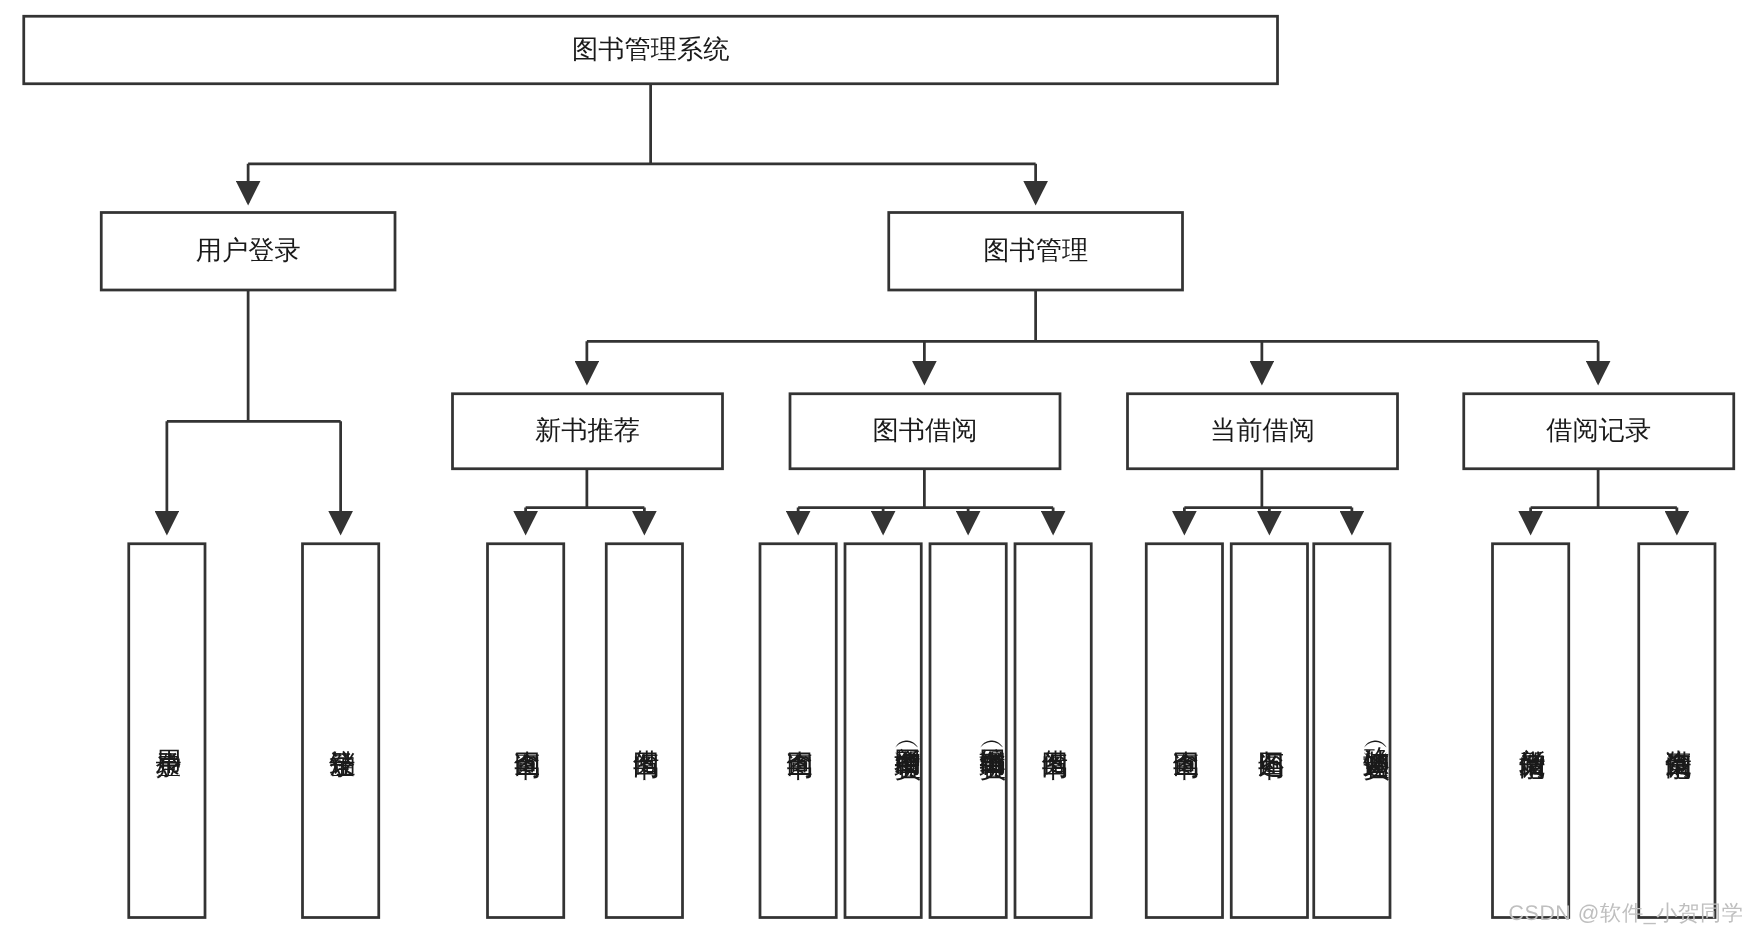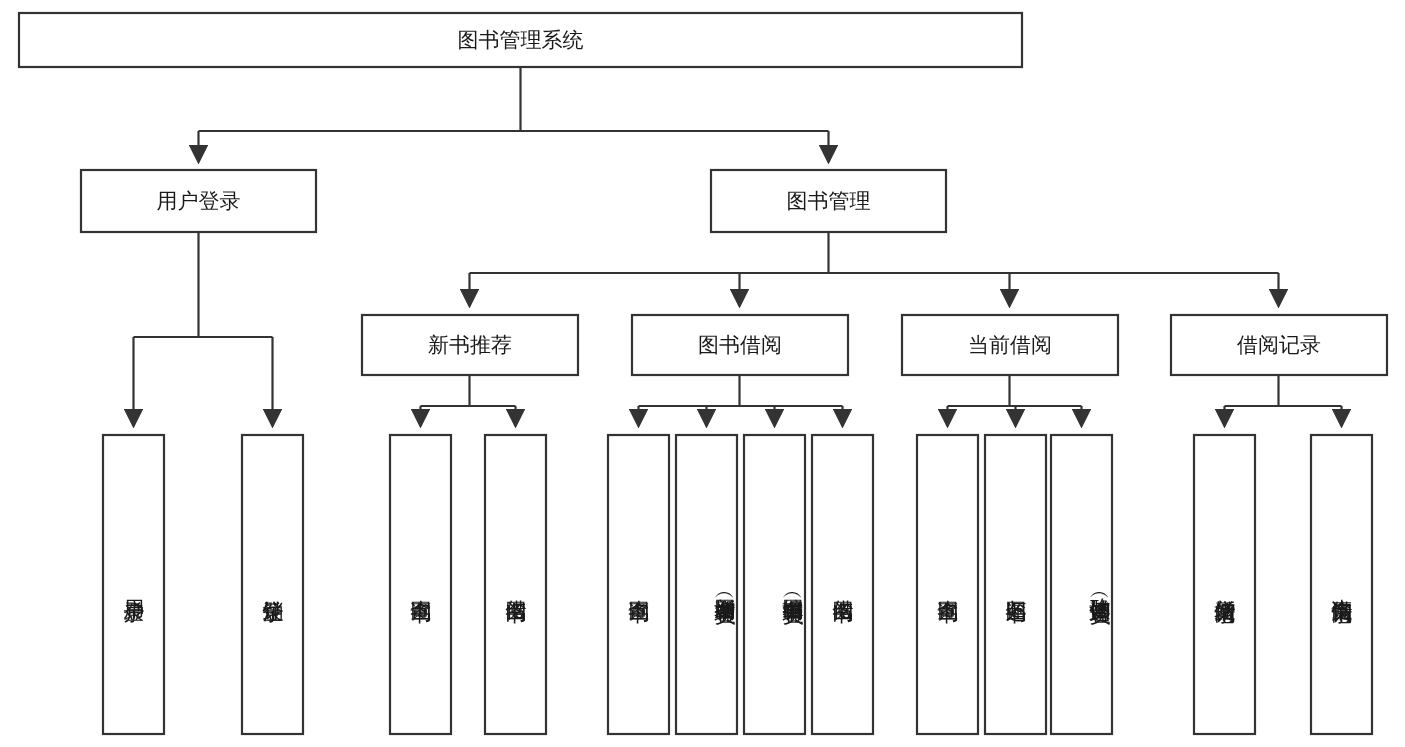--- a/index.html
+++ b/index.html
@@ -218,13 +218,14 @@
   <div class="leaf-label" style="left:744px; top:441px; width:61px; height:288px; align-items:flex-start;">编辑图书（管理员）</div>
   <div class="leaf-label" style="left:812px; top:435px; width:61px; height:299px;">借阅图书</div>
 
   <div class="leaf-label" style="left:917px; top:435px; width:61px; height:299px;">查询图书</div>
   <div class="leaf-label" style="left:985px; top:435px; width:61px; height:299px;">归还图书</div>
   <div class="leaf-label" style="left:1051px; top:441px; width:61px; height:288px; align-items:flex-start;">确认归还（管理员）</div>
 
   <div class="leaf-label" style="left:1194px; top:435px; width:61px; height:299px;">新增借阅记录</div>
   <div class="leaf-label" style="left:1311px; top:435px; width:61px; height:299px;">查询借阅记录</div>
 
+  <div class="watermark">CSDN @软件_小贺同学</div>
 </div>
 
 </body></html>

